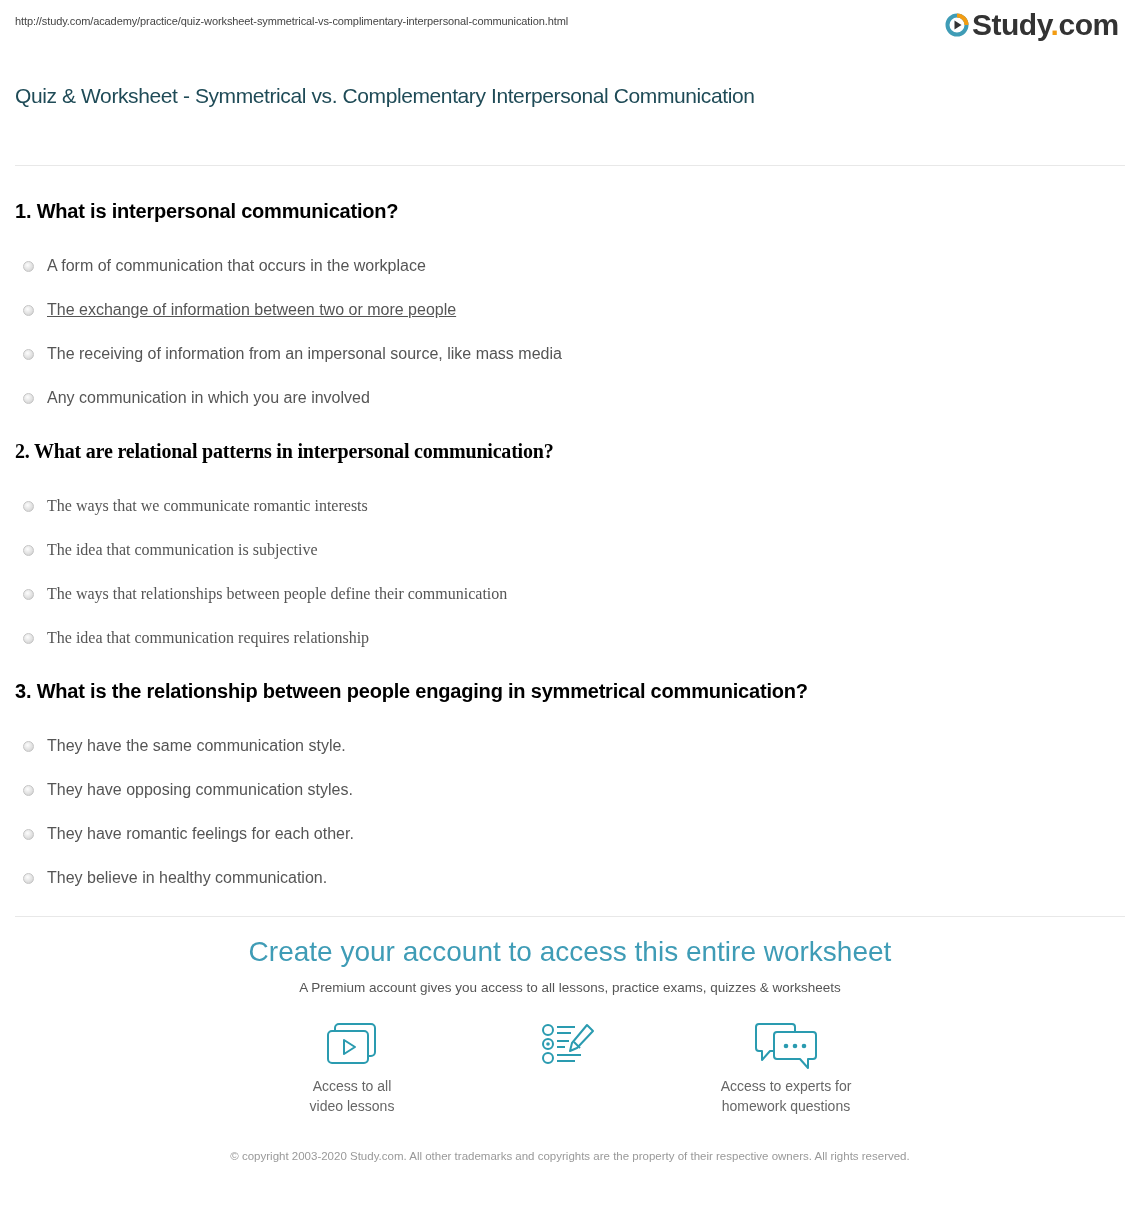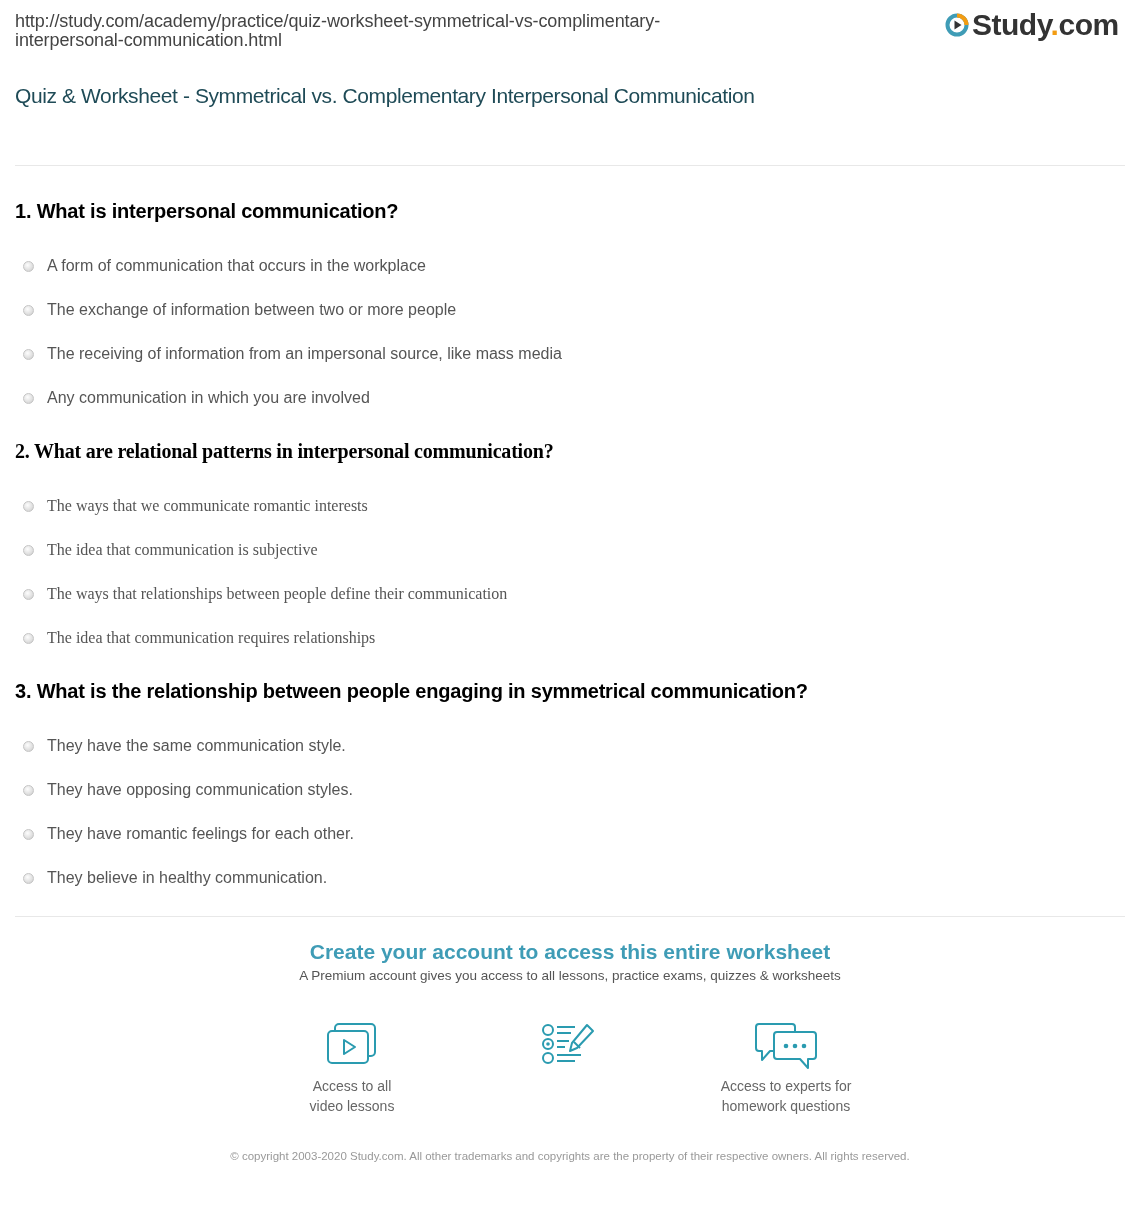--- a/index.html
+++ b/index.html
@@ -1,37 +1,37 @@
 <!DOCTYPE html>
 <html><head>
   <meta charset="utf-8">
   <style>
     * { box-sizing: border-box; margin: 0; padding: 0; }
     html, body { width: 1140px; height: 1213px; background: #ffffff; overflow: hidden; }
     body { font-family: "Liberation Sans", "DejaVu Sans", sans-serif; color: #555; position: relative; }
 
     .header { position: absolute; left: 0; top: 0; width: 1140px; height: 60px; }
-    .url { position: absolute; left: 15px; top: 12px; width: 660px; font-size: 18px; line-height: 19px; color: #444; letter-spacing: -0.1px; }
+    .url { position: absolute; left: 15px; top: 12px; width: 660px; font-size: 11px; line-height: 19px; color: #444; letter-spacing: -0.1px; }
     .logo { position: absolute; left: 945px; top: 9px; height: 32px; display: flex; align-items: center; }
     .logo-mark { width: 24px; height: 24px; margin-right: 3px; }
     .logo-text { font-size: 30px; font-weight: bold; color: #333; letter-spacing: -0.5px; line-height: 32px; }
     .logo-dot { color: #f39c12; }
 
     .title { position: absolute; left: 15px; top: 76px; width: 1000px; font-size: 21px; line-height: 40px; color: #1f4b57; font-weight: normal; letter-spacing: -0.4px; }
     .divider { position: absolute; left: 15px; width: 1110px; height: 1px; background: #e8e8e8; }
 
     .question { position: absolute; left: 15px; width: 1100px; }
     .q-title { font-size: 20px; font-weight: bold; color: #000000; line-height: 26px; letter-spacing: -0.2px; }
     .option { position: absolute; left: 8px; display: flex; align-items: center; height: 24px; margin-top: 12px; }
     .radio { width: 11px; height: 11px; border-radius: 50%; background: radial-gradient(circle at 40% 35%, #fdfdfd 0%, #e2e2e2 55%, #c8c8c8 100%); border: 1px solid #c5c5c5; margin-right: 13px; flex: none; }
     .opt-label { font-size: 16px; color: #555; line-height: 24px; }
 
     .cta { position: absolute; left: 0; top: 938px; width: 1140px; text-align: center; }
-    .cta-title { font-size: 21px; color: #3f9cb6; line-height: 28px; font-weight: bold; }
-    .cta-sub { font-size: 13.5px; color: #555; line-height: 20px; margin-top: 0px; }
+    .cta-title { font-size: 28px; color: #3f9cb6; line-height: 28px; font-weight: normal; }
+    .cta-sub { font-size: 13.5px; color: #555; line-height: 20px; margin-top: 12px; }
 
     .feature { position: absolute; top: 1022px; width: 200px; text-align: center; }
     .feature svg { display: block; margin: 0 auto; }
     .feature-label { font-size: 14px; color: #666; line-height: 20px; margin-top: 10px; }
 
     .copyright { position: absolute; left: 215px; top: 1148px; width: 710px; text-align: center; font-size: 11.5px; color: #999; line-height: 17px; }
   </style>
 </head>
 <body>
 
@@ -49,21 +49,21 @@
 
 <h1 class="title">Quiz &amp; Worksheet - Symmetrical vs. Complementary Interpersonal Communication</h1>
 <div class="divider" style="top:165px;"></div>
 
 <div class="question" style="top:198px;">
   <div class="q-title">1. What is interpersonal communication?</div>
   <div class="option" style="top:44px;">
     <span class="radio"></span>
     <span class="opt-label">A form of communication that occurs in the workplace</span>
   </div>
-  <div class="option" style="top:88px;">
+  <div class="option" style="top:88px;text-decoration:underline;">
     <span class="radio"></span>
     <span class="opt-label">The exchange of information between two or more people</span>
   </div>
   <div class="option" style="top:132px;">
     <span class="radio"></span>
     <span class="opt-label">The receiving of information from an impersonal source, like mass media</span>
   </div>
   <div class="option" style="top:176px;">
     <span class="radio"></span>
     <span class="opt-label">Any communication in which you are involved</span>
@@ -79,21 +79,21 @@
   <div class="option" style="top:88px;">
     <span class="radio"></span>
     <span class="opt-label">The idea that communication is subjective</span>
   </div>
   <div class="option" style="top:132px;">
     <span class="radio"></span>
     <span class="opt-label">The ways that relationships between people define their communication</span>
   </div>
   <div class="option" style="top:176px;">
     <span class="radio"></span>
-    <span class="opt-label">The idea that communication requires relationships</span>
+    <span class="opt-label">The idea that communication requires relationship</span>
   </div>
 </div>
 
 <div class="question" style="top:678px;">
   <div class="q-title">3. What is the relationship between people engaging in symmetrical communication?</div>
   <div class="option" style="top:44px;">
     <span class="radio"></span>
     <span class="opt-label">They have the same communication style.</span>
   </div>
   <div class="option" style="top:88px;">

